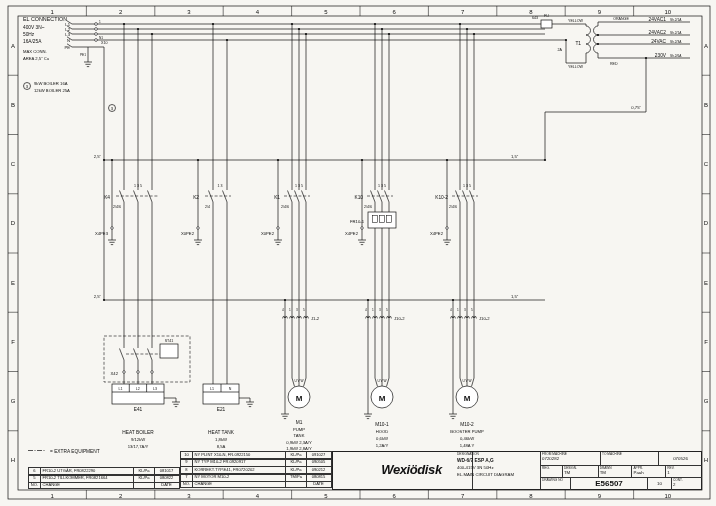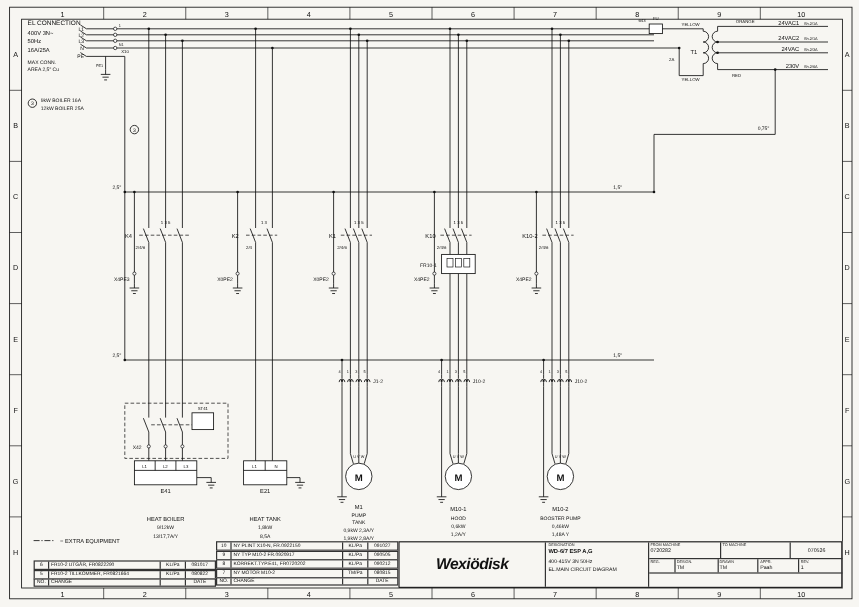--- a/index.html
+++ b/index.html
@@ -26,21 +26,21 @@
   .rhead{height:7px;}
   .c{height:100%;display:flex;align-items:center;box-sizing:border-box;border-right:0.5px solid #333;}
   .no{width:12px;justify-content:center;}
   .ch{width:93px;padding-left:1.5px;}
   .sg{width:21px;justify-content:center;}
   .dt{width:23px;justify-content:center;border-right:none;}
   
   .tb{position:absolute;left:332px;top:451px;width:370px;height:39px;border:0.7px solid #222;box-sizing:border-box;background:#f7f6f2;font-size:4.2px;line-height:1.15;}
   .tb .lbl{font-size:3.2px;color:#222;}
   .tb .val{font-size:4.4px;}
-  .tb-logo{position:absolute;left:0;top:0;width:122px;height:100%;border-right:0.5px solid #333;display:flex;align-items:center;justify-content:center;box-sizing:border-box;}
+  .tb-logo{position:absolute;left:18px;top:0;width:122px;height:100%;border-right:0.5px solid #333;display:flex;align-items:center;justify-content:center;box-sizing:border-box;}
   .tb-logo span{font-size:13px;font-weight:bold;font-style:italic;letter-spacing:-0.4px;}
   .tb-des{position:absolute;left:122px;top:0;width:86px;height:100%;border-right:0.5px solid #333;box-sizing:border-box;padding:1px 2px;}
   .tb-des .d1{font-size:4.8px;font-weight:bold;margin-top:1.5px;}
   .tb-des .d2{font-size:4.3px;margin-top:2px;}
   .tb-des .d3{font-size:4.3px;margin-top:2px;}
   .tb-r1,.tb-r2,.tb-r3{position:absolute;left:208px;width:161px;display:flex;box-sizing:border-box;}
   .tb-r1{top:0;height:14px;border-bottom:0.5px solid #333;}
   .tb-r2{top:14px;height:12px;border-bottom:0.5px solid #333;}
   .tb-r3{top:26px;height:12px;}
   .cell{height:100%;box-sizing:border-box;border-right:0.5px solid #333;padding:0.5px 1px;}
@@ -456,15 +456,26 @@
           </div>
       <div class="cell w34">
             <div class="lbl">APPR.</div>
             <div class="val">Paah</div>
           </div>
       <div class="cell w36">
             <div class="lbl">REV.</div>
             <div class="val">1</div>
           </div>
     </div>
+    <div class="tb-r3">
+      <div class="cell w30">
+            <div class="lbl">DRAWING NO</div>
+          </div>
+      <div class="cell w78 big">E56507</div>
+      <div class="cell w24 ctr val">10</div>
+      <div class="cell w30">
+            <div class="lbl">CONT.</div>
+            <div class="val">2</div>
+          </div>
+    </div>
   </div>
 </div>
 </div>
 
 </body></html>

